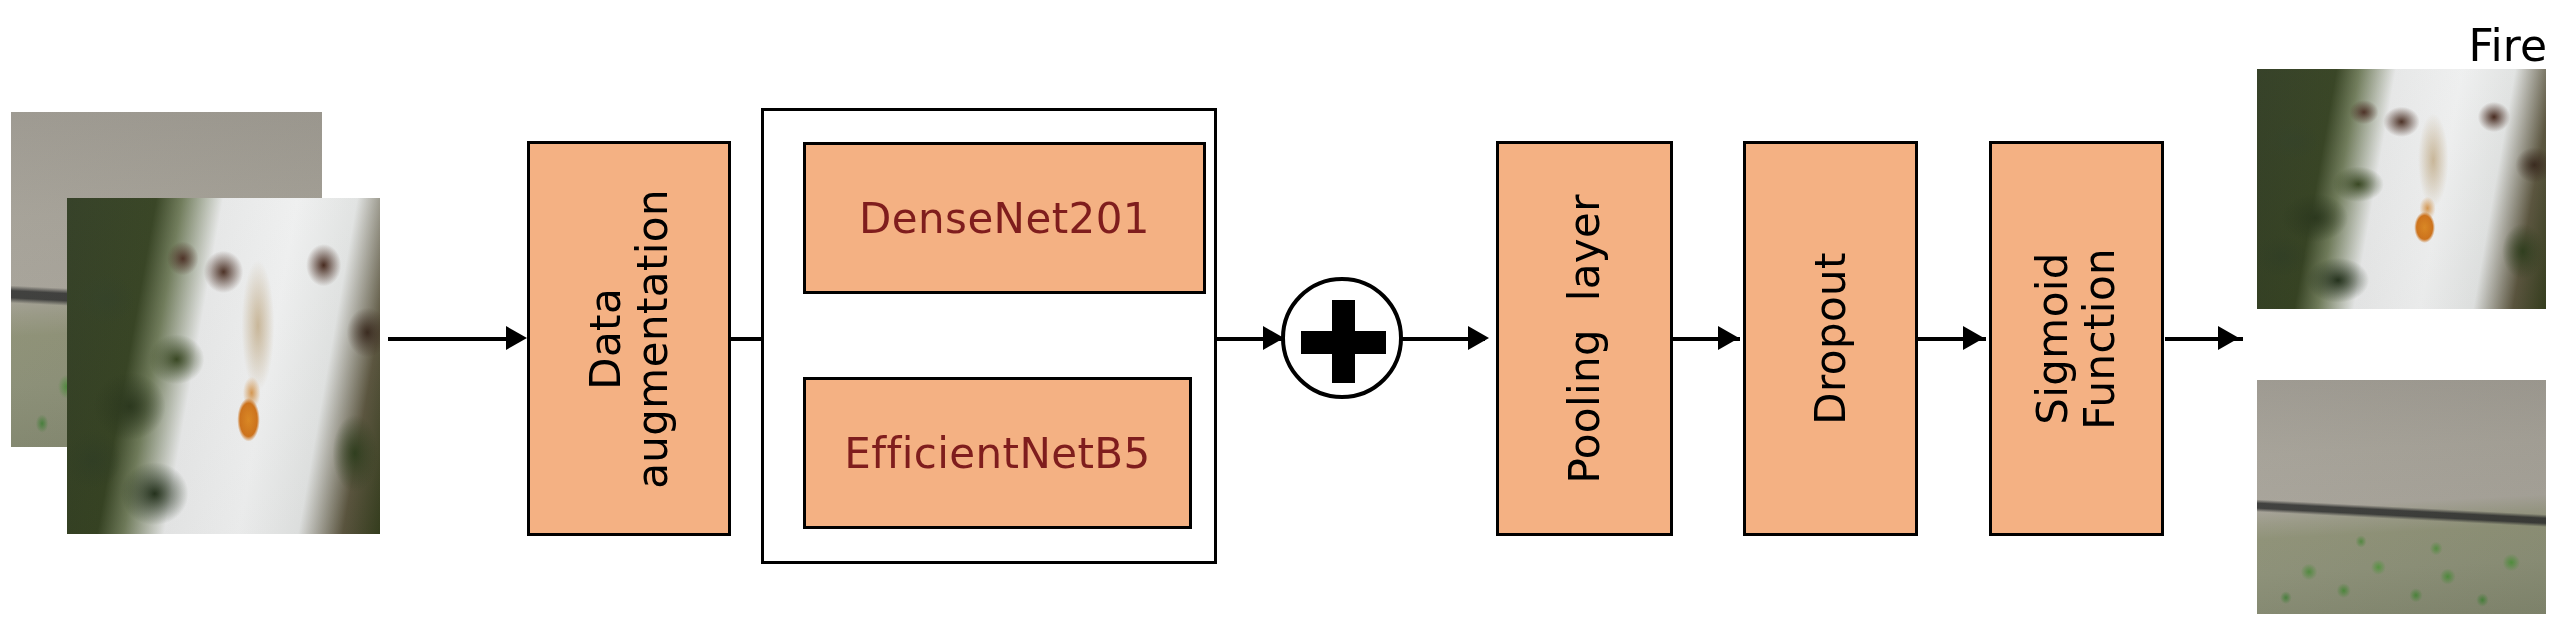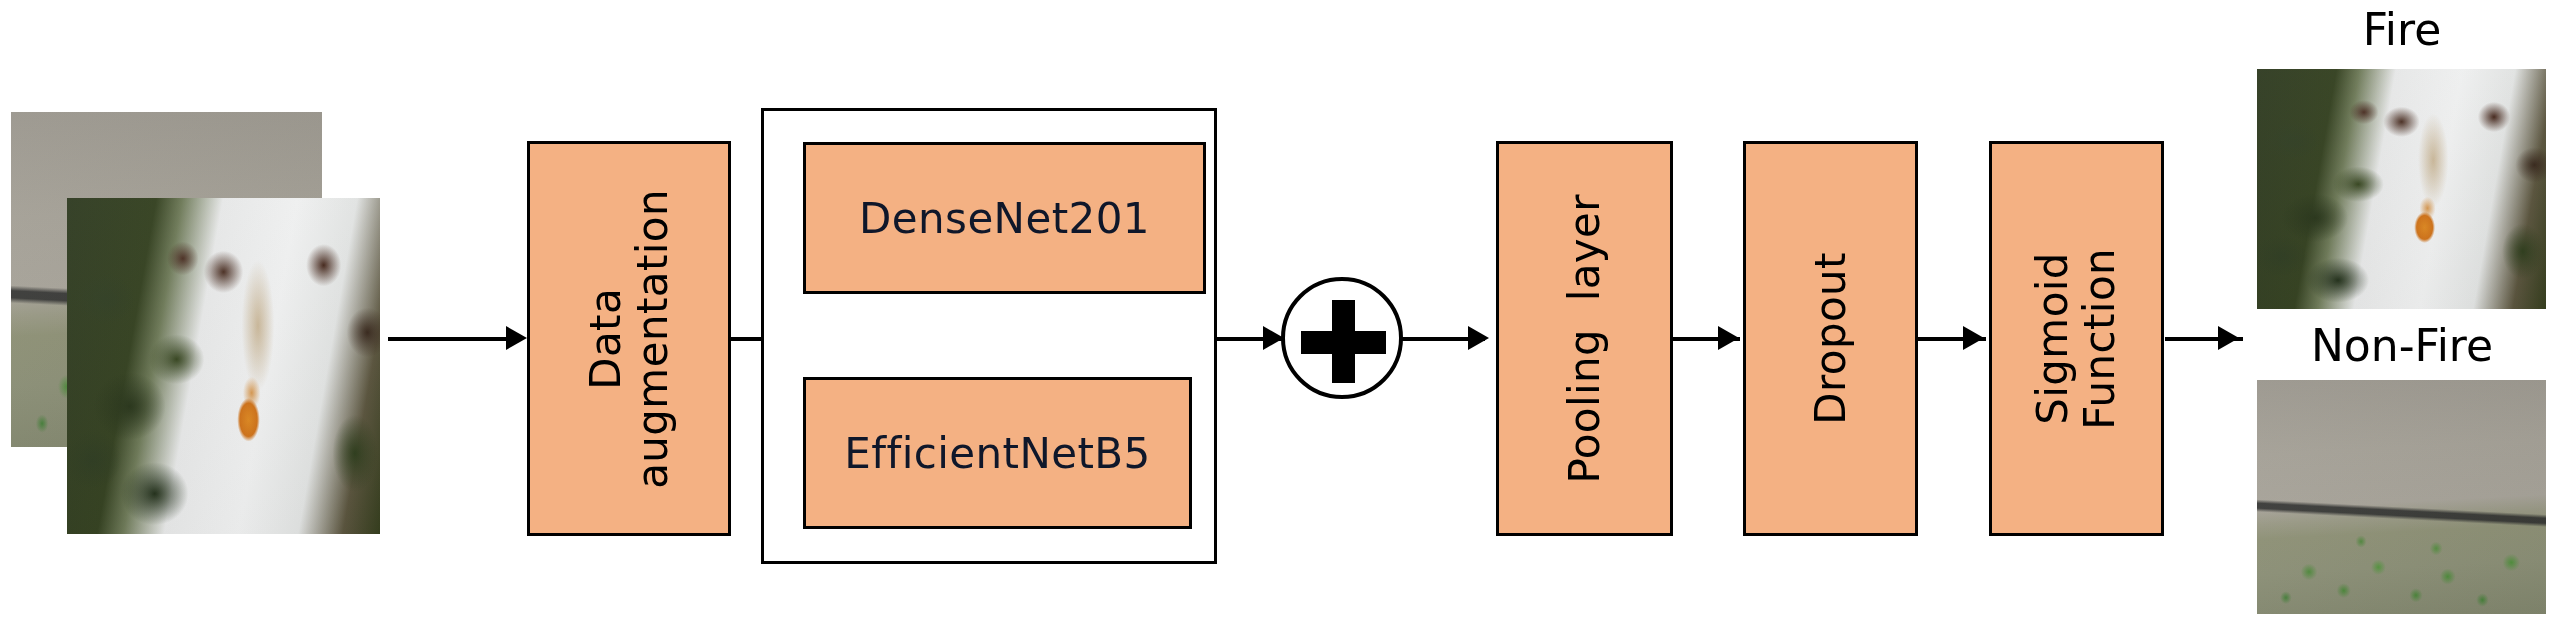--- a/index.html
+++ b/index.html
@@ -94,21 +94,21 @@
     transform: rotate(180deg);
     white-space: pre;
     text-align: center;
     font-size: 42px;
     line-height: 1.12;
     color: #000000;
     letter-spacing: 0.4px;
   }
   .hlabel {
     font-size: 42px;
-    color: #0f172a;
+    color: #7f1d1d;
     white-space: pre;
     letter-spacing: 0.4px;
   }
 
   
   .group-box {
     position: absolute;
     border: 3.5px solid #000000;
     background: #ffffff;
     box-sizing: border-box;
@@ -222,23 +222,22 @@
 Function</span>
   </div>
 
   <div class="abs">
     <div class="arrow-line" style="left:2165px; top:337px; width:78px;"></div>
     <div class="arrow-head" style="left:2218px; top:326px;"></div>
   </div>
 
   <div class="abs" style="left:2257px; top:0px; width:290px; height:636px;">
 
-    <div class="out-label" style="left:0px; top:4px; width:290px;">Fire</div>
+    <div class="out-label" style="left:0px; top:20px; width:290px;text-align:right;">Fire</div>
 
     <div class="photo photo-fire" style="left:0px; top:69px; width:289px; height:240px;"></div>
 
-    <div class="out-label" style="left:0px; top:320px; width:290px;">Non-Fire</div>
 
     <div class="photo photo-land" style="left:0px; top:380px; width:289px; height:234px;"></div>
   </div>
 
 </div>
 
 
 </body></html>

